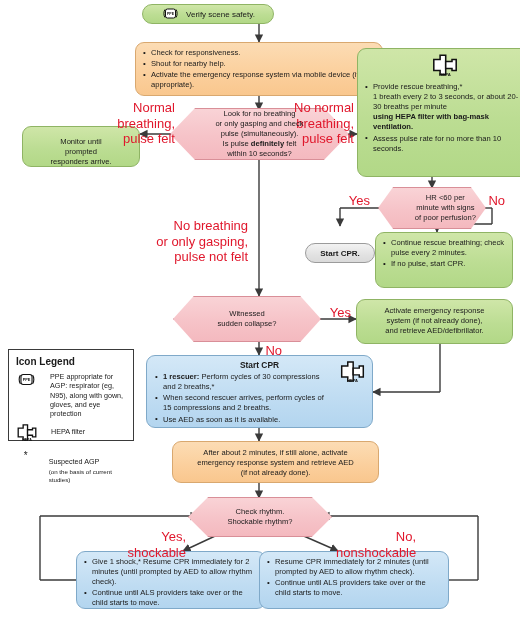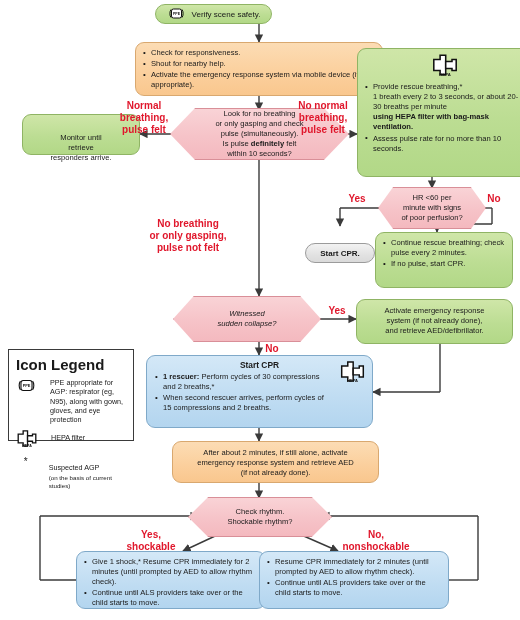--- a/index.html
+++ b/index.html
@@ -63,30 +63,30 @@
     position:absolute;left:0;top:0;width:100%;height:100%;
     background:linear-gradient(180deg,#f9d3d6 0%,#f6c3c8 55%,#f4b9bf 100%);
     border:1px solid #d98f98;
     clip-path:polygon(14% 0,86% 0,100% 50%,86% 100%,14% 100%,0 50%);
     box-sizing:border-box;
   }
   .hex .hextxt{position:relative;z-index:2;padding:0 14px;}
 
   
   .lbl{
-    position:absolute;color:#e0172c;font-weight:bold;
-    font-size:10px;line-height:1.2;text-align:center;
+    position:absolute;color:#e0172c;font-weight:normal;
+    font-size:13px;line-height:1.2;text-align:right;
   }
 
   
   .legend{
     position:absolute;border:1px solid #3a3a3a;background:#fff;
     box-sizing:border-box;padding:6px 7px;
   }
-  .legend h4{margin:0 0 5px 0;font-size:15px;font-weight:bold;}
+  .legend h4{margin:0 0 5px 0;font-size:10px;font-weight:bold;}
   .lrow{display:flex;gap:13px;margin-bottom:4px;align-items:flex-start;}
   .lrow .ltxt{font-size:7.2px;line-height:1.3;}
   .sub{font-size:6.2px;line-height:1.25;}
 
   
   .ppe-icon{flex:0 0 auto;}
   .hepa-icon{flex:0 0 auto;}
   .ast{font-size:7.4px;}
 </style>
 </head>
@@ -140,21 +140,21 @@
       <line x1="76" y1="580" x2="40" y2="580"></line>
       <line x1="40" y1="580" x2="40" y2="516"></line>
       <line x1="40" y1="516" x2="198" y2="516" marker-end="url(#ah)"></line>
 
       <line x1="449" y1="580" x2="478" y2="580"></line>
       <line x1="478" y1="580" x2="478" y2="516"></line>
       <line x1="478" y1="516" x2="322" y2="516" marker-end="url(#ah)"></line>
     </g>
   </svg>
 
-  <div class="node pill-green" style="left:155px;top:4px;width:117px;height:20px;align-items:center;">
+  <div class="node pill-green" style="left:142px;top:4px;width:132px;height:20px;align-items:center;">
     <span class="ppe-icon">
       <svg width="19" height="13" viewBox="0 0 38 26">
         <path d="M8 5 C5 9,5 17,8 21" stroke="#111" stroke-width="2" fill="none"></path>
         <path d="M30 5 C33 9,33 17,30 21" stroke="#111" stroke-width="2" fill="none"></path>
         <rect x="9" y="4" width="20" height="18" rx="4" ry="4" fill="#fff" stroke="#111" stroke-width="2"></rect>
         <text x="19" y="16" font-size="7" font-weight="bold" text-anchor="middle" fill="#111" font-family="Liberation Sans, sans-serif">PPE</text>
       </svg>
     </span>
     <span>Verify scene safety.</span>
   </div>
@@ -171,64 +171,64 @@
     <div class="hexbg"></div>
     <div class="hextxt">
       <span>Look for no breathing</span><br>
       <span>or only gasping and check</span><br>
       <span>pulse (simultaneously).</span><br>
       <span>Is pulse </span><b>definitely</b><span> felt</span><br>
       <span>within 10 seconds?</span>
     </div>
   </div>
 
-  <div class="node box green ctr" style="left:22px;top:114px;width:118px;height:41px;padding-top:18px;">
+  <div class="node box green ctr" style="left:22px;top:126px;width:118px;height:41px;padding-top:10px;">
     <span>Monitor until</span><br>
-    <span>retrieve</span><br>
+    <span>prompted</span><br>
     <span>responders arrive.</span>
   </div>
 
   <div class="node box green" style="left:357px;top:48px;width:175px;height:129px;padding-top:4px;">
     <div style="text-align:center;margin-bottom:2px;">
       <svg width="28" height="24" viewBox="0 0 40 34">
         <path d="M4 9 L13 9 L13 3 L21 3 L21 31 L13 31 L13 25 L4 25 Z" fill="#fff" stroke="#111" stroke-width="2.2"></path>
         <path d="M21 12 L30 12 L30 9 L36 9 L36 25 L30 25 L30 22 L21 22 Z" fill="#fff" stroke="#111" stroke-width="2.2"></path>
         <text x="20" y="33" font-size="6" font-weight="bold" text-anchor="middle" fill="#111" font-family="Liberation Sans, sans-serif">HEPA</text>
       </svg>
     </div>
     <ul class="b">
       <li><span>Provide rescue breathing,</span><span class="ast">*</span><br>
         <span>1 breath every 2 to 3 seconds, or about 20-30 breaths per minute</span><br>
         <b>using HEPA filter with bag-mask ventilation.</b>
       </li>
       <li>Assess pulse rate for no more than 10 seconds.</li>
     </ul>
   </div>
 
-  <div class="hex" style="left:378px;top:187px;width:108px;height:42px;">
+  <div class="hex" style="left:378px;top:187px;width:108px;height:42px;justify-content:flex-end;">
     <div class="hexbg"></div>
     <div class="hextxt" style="padding:0 10px;">
       <span>HR &lt;60  per</span><br>
       <span>minute with signs</span><br>
       <span>of poor perfusion?</span>
     </div>
   </div>
 
   <div class="node pill" style="left:305px;top:227px;width:70px;height:20px;margin-top:16px;">
     <span>Start CPR.</span>
   </div>
 
   <div class="node box green" style="left:375px;top:232px;width:138px;height:56px;">
     <ul class="b">
       <li>Continue rescue breathing; check pulse every 2 minutes.</li>
       <li>If no pulse, start CPR.</li>
     </ul>
   </div>
 
-  <div class="hex" style="left:173px;top:296px;width:148px;height:46px;font-style:italic;">
+  <div class="hex" style="left:173px;top:296px;width:148px;height:46px;">
     <div class="hexbg"></div>
     <div class="hextxt">
       <span>Witnessed</span><br>
       <span>sudden collapse?</span>
     </div>
   </div>
 
   <div class="node box green ctr" style="left:356px;top:299px;width:157px;height:45px;padding-top:6px;">
     <span>Activate emergency response</span><br>
     <span>system (if not already done),</span><br>
@@ -240,20 +240,21 @@
     <div style="position:absolute;right:6px;top:4px;">
       <svg width="27" height="23" viewBox="0 0 40 34">
         <path d="M4 9 L13 9 L13 3 L21 3 L21 31 L13 31 L13 25 L4 25 Z" fill="#fff" stroke="#111" stroke-width="2.2"></path>
         <path d="M21 12 L30 12 L30 9 L36 9 L36 25 L30 25 L30 22 L21 22 Z" fill="#fff" stroke="#111" stroke-width="2.2"></path>
         <text x="20" y="33" font-size="6" font-weight="bold" text-anchor="middle" fill="#111" font-family="Liberation Sans, sans-serif">HEPA</text>
       </svg>
     </div>
     <ul class="b" style="padding-right:36px;">
       <li><b>1 rescuer:</b><span> Perform cycles of 30 compressions and 2 breaths,</span><span class="ast">*</span></li>
       <li>When second rescuer arrives, perform cycles of 15 compressions and 2 breaths.</li>
+      <li>Use AED as soon as it is available.</li>
     </ul>
   </div>
 
   <div class="node box orange ctr" style="left:172px;top:441px;width:207px;height:42px;padding-top:6px;">
     <span>After about 2 minutes, if still alone, activate</span><br>
     <span>emergency response system and retrieve AED</span><br>
     <span>(if not already done).</span>
   </div>
 
   <div class="hex" style="left:188px;top:497px;width:144px;height:40px;">

